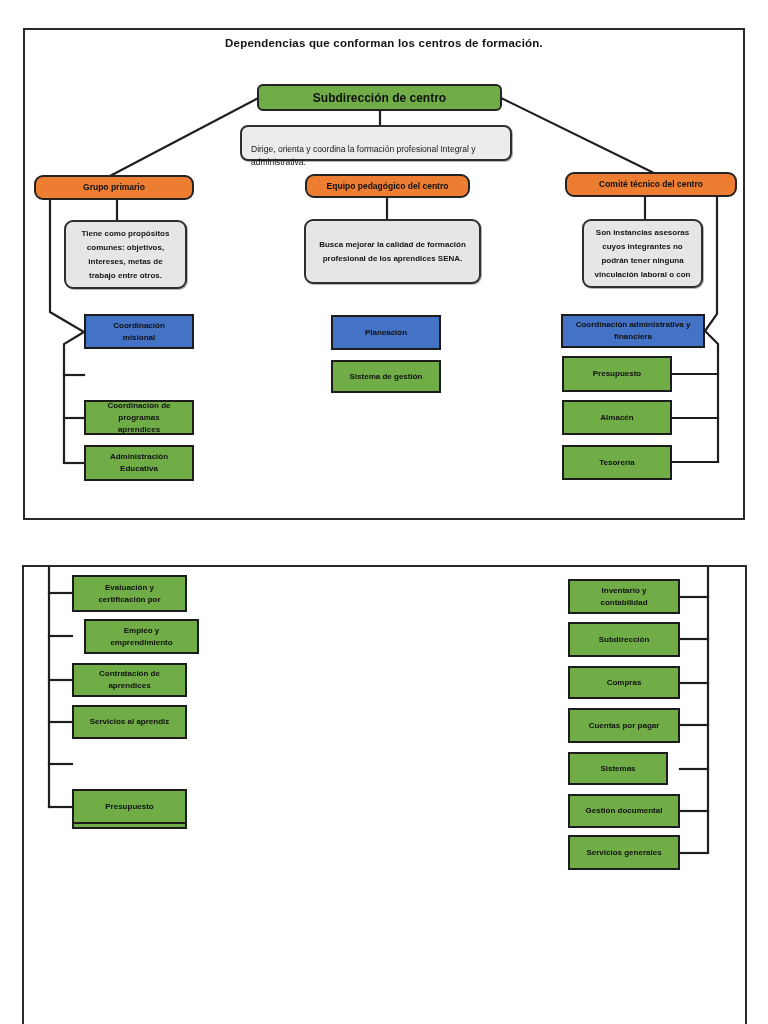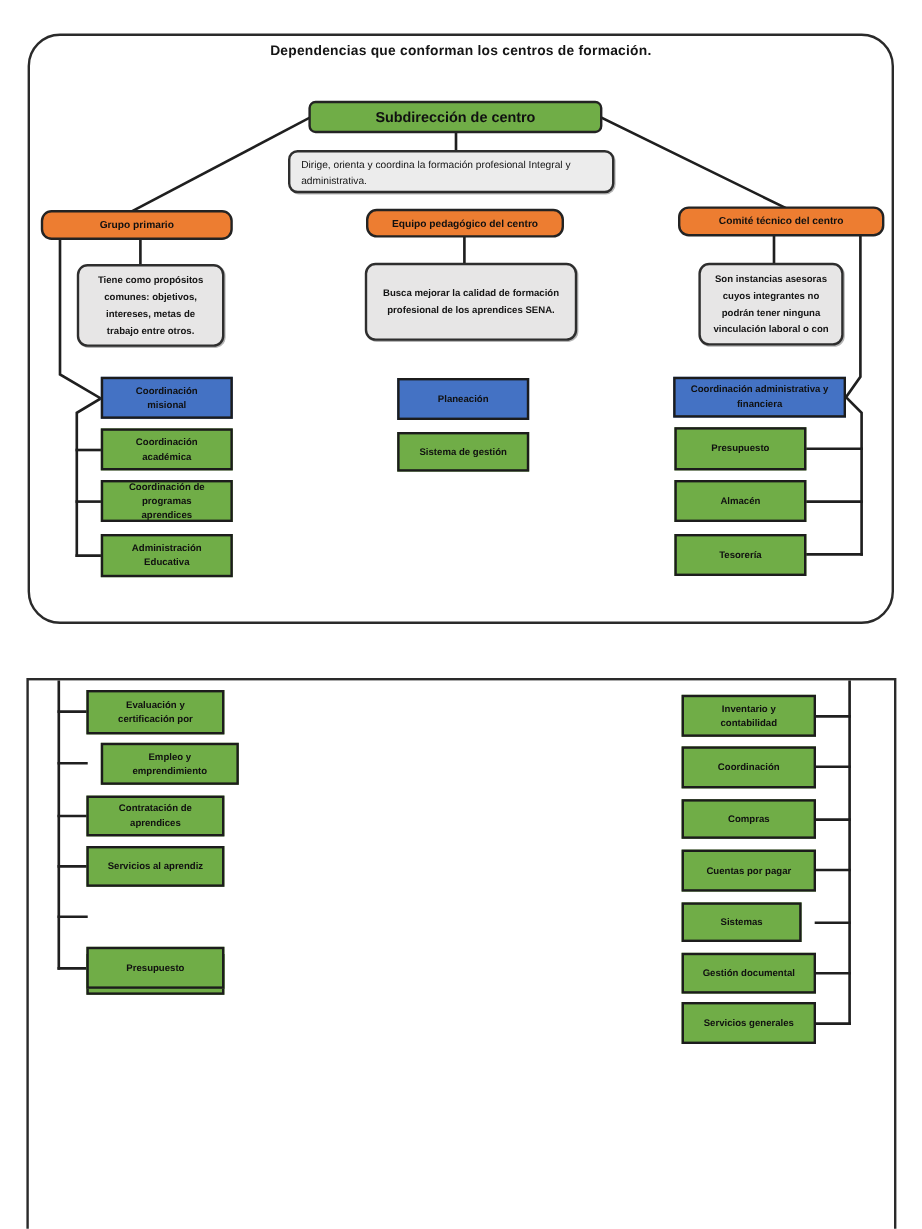--- a/index.html
+++ b/index.html
@@ -6,21 +6,21 @@
   body{
     width:768px;height:1024px;position:relative;overflow:hidden;
     background:#ffffff;
     font-family:"Liberation Sans", sans-serif;
     color:#141414;
   }
   .page{
     position:absolute;background:#ffffff;border:2px solid #2a2a2a;
     box-sizing:border-box;
   }
-  #page1{left:23px;top:28px;width:722px;height:492px;border-radius:27px;}
+  #page1{left:23px;top:28px;width:722px;height:492px;}
   #page2{left:22px;top:565px;width:725px;height:470px;}
   .wires{position:absolute;left:0;top:0;pointer-events:none;}
   .title{
     position:absolute;left:0;top:7px;width:100%;text-align:center;
     font-size:11.5px;font-weight:bold;letter-spacing:.2px;
   }
   .node{
     position:absolute;display:flex;align-items:center;justify-content:center;
     text-align:center;box-sizing:border-box;color:#101010;
     font-weight:bold;line-height:1.5;
@@ -42,21 +42,21 @@
   .note{
     position:absolute;box-sizing:border-box;background:#E7E6E6;
     border:2px solid #2e2e2e;border-radius:9px;
     display:flex;align-items:center;justify-content:center;text-align:center;
     font-size:8px;font-weight:bold;line-height:1.75;padding:4px 8px;
     box-shadow:1px 1px 0 #b5b5b5;
   }
   .note.plain{
     font-weight:normal;text-align:left;align-items:flex-start;
     justify-content:flex-start;line-height:1.5;font-size:8.5px;
-    border-radius:8px;background:#ECECEC;padding:4px 9px;
+    border-radius:8px;background:#ECECEC;padding:16px 9px;
   }
 </style>
 </head>
 <body>
 
 <div class="page" id="page1">
   <svg class="wires" width="718" height="488" viewBox="0 0 718 488">
     <g stroke="#1f1f1f" stroke-width="2.2" fill="none" stroke-linecap="square">
       <line x1="355" y1="80" x2="355" y2="95"></line>
       <line x1="237" y1="66" x2="85" y2="146"></line>
@@ -83,21 +83,20 @@
 
   <div class="node orange" style="left:9px;top:145px;width:160px;height:25px;">Grupo primario</div>
   <div class="node orange" style="left:280px;top:144px;width:165px;height:24px;">Equipo pedagógico del centro</div>
   <div class="node orange" style="left:540px;top:142px;width:172px;height:25px;">Comité técnico del centro</div>
 
   <div class="note" style="left:39px;top:190px;width:123px;height:69px;">Tiene como propósitos comunes: objetivos, intereses, metas de trabajo entre otros.</div>
   <div class="note" style="left:279px;top:189px;width:177px;height:65px;">Busca mejorar la calidad de formación profesional de los aprendices SENA.</div>
   <div class="note" style="left:557px;top:189px;width:121px;height:69px;">Son instancias asesoras cuyos integrantes no podrán tener ninguna vinculación laboral o con</div>
 
   <div class="node blue" style="left:59px;top:284px;width:110px;height:35px;">Coordinación misional</div>
-  <div class="node green" style="left:59px;top:327px;width:110px;height:35px;">Coordinación académica</div>
   <div class="node green" style="left:59px;top:370px;width:110px;height:35px;">Coordinación de programas aprendices</div>
   <div class="node green" style="left:59px;top:415px;width:110px;height:36px;">Administración Educativa</div>
 
   <div class="node blue" style="left:306px;top:285px;width:110px;height:35px;">Planeación</div>
   <div class="node green" style="left:306px;top:330px;width:110px;height:33px;">Sistema de gestión</div>
 
   <div class="node blue" style="left:536px;top:284px;width:144px;height:34px;">Coordinación administrativa y financiera</div>
   <div class="node green" style="left:537px;top:326px;width:110px;height:36px;">Presupuesto</div>
   <div class="node green" style="left:537px;top:370px;width:110px;height:35px;">Almacén</div>
   <div class="node green" style="left:537px;top:415px;width:110px;height:35px;">Tesorería</div>
@@ -125,19 +124,19 @@
   </svg>
 
   <div class="node green" style="left:48px;top:8px;width:115px;height:37px;">Evaluación y certificación por</div>
   <div class="node green" style="left:48px;top:52px;width:115px;height:35px;margin-left:12px;">Empleo y emprendimiento</div>
   <div class="node green" style="left:48px;top:96px;width:115px;height:34px;">Contratación de aprendices</div>
   <div class="node green" style="left:48px;top:138px;width:115px;height:34px;">Servicios al aprendiz</div>
   <div class="node green" style="left:48px;top:180px;width:115px;height:34px;margin-top:48px;">SENNOVA</div>
   <div class="node green" style="left:48px;top:222px;width:115px;height:35px;">Presupuesto</div>
 
   <div class="node green" style="left:544px;top:12px;width:112px;height:35px;">Inventario y contabilidad</div>
-  <div class="node green" style="left:544px;top:55px;width:112px;height:35px;">Coordinación</div>
+  <div class="node green" style="left:544px;top:55px;width:112px;height:35px;">Subdirección</div>
   <div class="node green" style="left:544px;top:99px;width:112px;height:33px;">Compras</div>
   <div class="node green" style="left:544px;top:141px;width:112px;height:35px;">Cuentas por pagar</div>
   <div class="node green" style="left:544px;top:185px;width:100px;height:33px;">Sistemas</div>
   <div class="node green" style="left:544px;top:227px;width:112px;height:34px;">Gestión documental</div>
   <div class="node green" style="left:544px;top:268px;width:112px;height:35px;">Servicios generales</div>
 </div>
 
 </body></html>

